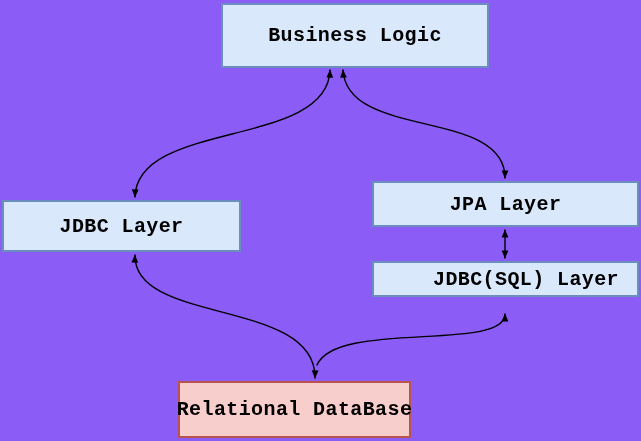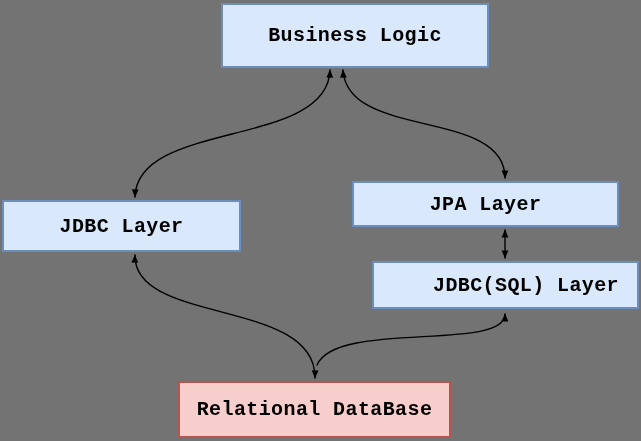--- a/index.html
+++ b/index.html
@@ -4,21 +4,21 @@
 <style>
   html, body {
     margin: 0;
     padding: 0;
     background: #ffffff;
   }
   .canvas {
     position: relative;
     width: 641px;
     height: 441px;
-    background: #737373;
+    background: #8b5cf6;
     overflow: hidden;
     font-family: "Liberation Mono", "DejaVu Sans Mono", monospace;
   }
   .edges-layer {
     position: absolute;
     left: 0;
     top: 0;
     width: 641px;
     height: 441px;
   }
@@ -34,23 +34,23 @@
   .node-label {
     font-weight: bold;
     font-size: 20px;
     letter-spacing: 0.4px;
     color: #000000;
     white-space: pre;
   }
   
   #node-business-logic     { left: 221px; top: 3px;   width: 268px; height: 65px; }
   #node-jdbc-layer         { left: 2px;   top: 200px; width: 239px; height: 52px; }
-  #node-jpa-layer          { left: 352px; top: 181px; width: 267px; height: 46px; }
-  #node-jdbc-sql-layer     { left: 372px; top: 261px; width: 267px; height: 48px; padding-left: 41px; }
-  #node-relational-database{ left: 178px; top: 381px; width: 273px; height: 57px; }
+  #node-jpa-layer          { left: 372px; top: 181px; width: 267px; height: 46px; }
+  #node-jdbc-sql-layer     { left: 372px; top: 261px; width: 267px; height: 36px; padding-left: 41px; }
+  #node-relational-database{ left: 178px; top: 381px; width: 233px; height: 57px; }
   .edge {
     fill: none;
     stroke: #000000;
     stroke-width: 1.4;
     stroke-linecap: round;
   }
 </style>
 </head>
 <body>
 

